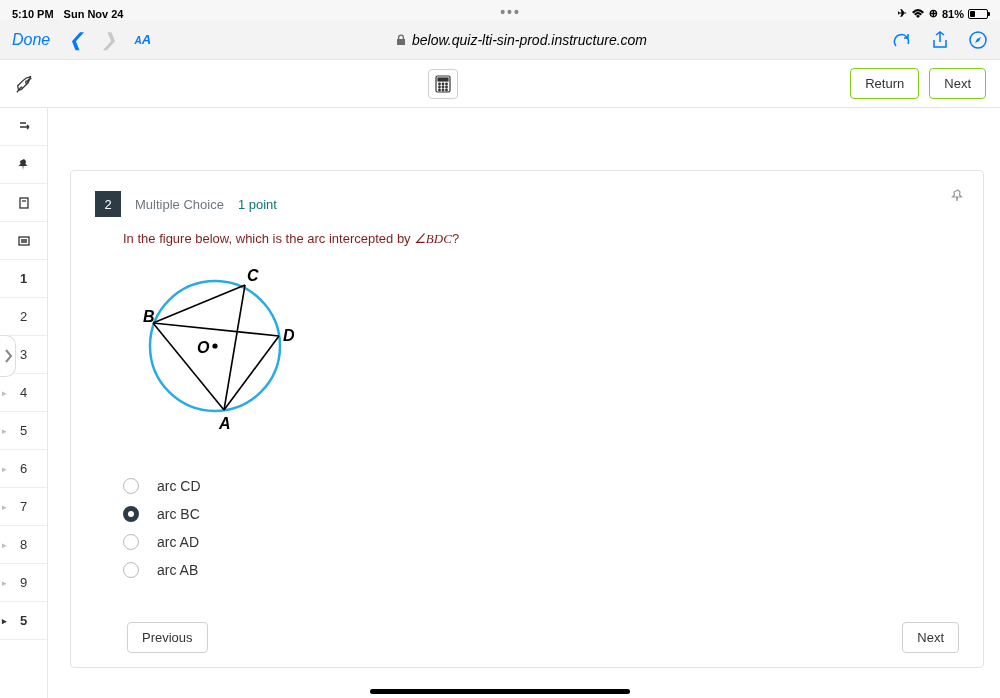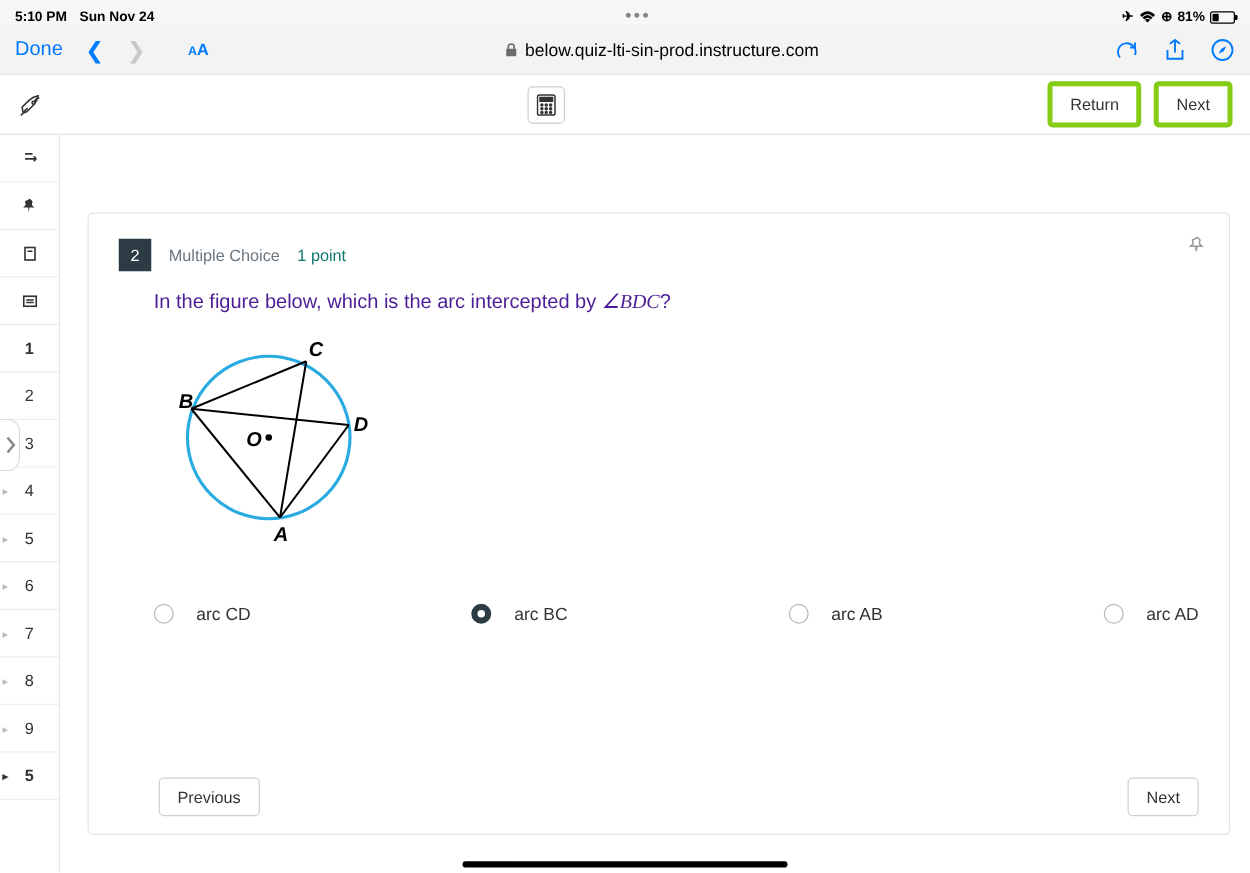--- a/index.html
+++ b/index.html
@@ -8,61 +8,61 @@
 
 .status-bar { height: 20px; background: #f7f7f7; display: flex; justify-content: space-between; align-items: flex-end; padding: 0 12px; font-size: 11px; font-weight: 600; color: #000; }
 .status-left { display: flex; gap: 10px; }
 .status-center { font-size: 14px; color: #888; letter-spacing: 2px; }
 .status-right { display: flex; align-items: center; gap: 4px; font-size: 11px; }
 .battery-shell { width: 20px; height: 10px; border: 1px solid #000; border-radius: 2px; position: relative; display: inline-block; }
 .battery-shell::after { content: ""; position: absolute; right: -3px; top: 2px; width: 2px; height: 4px; background: #000; border-radius: 0 1px 1px 0; }
 .battery-fill { position: absolute; left: 1px; top: 1px; bottom: 1px; width: 30%; background: #000; border-radius: 1px; }
 
 
-.browser-bar { height: 40px; background: #f3f3f3; border-bottom: 1px solid #e5e5e5; display: flex; align-items: center; padding: 0 12px; gap: 18px; }
+.browser-bar { height: 40px; background: #f3f3f3; border-bottom: 1px solid #e5e5e5; display: flex; align-items: center; padding: 0 12px; gap: 18px; font-style: italic; }
 .done-btn { color: #007aff; font-size: 16px; }
 .nav-caret { color: #007aff; font-size: 18px; font-weight: 300; }
 .nav-caret.disabled { color: #c8c8c8; }
-.aa-btn { color: #007aff; font-size: 13px; font-weight: 600; margin-left: 16px; }
+.aa-btn { color: #007aff; font-size: 13px; font-weight: 600; margin-left: 0; }
 .url-wrap { flex: 1; display: flex; justify-content: center; align-items: center; gap: 6px; font-size: 14px; color: #000; }
 .lock-icon { width: 10px; height: 12px; }
 .tb-icon { color: #007aff; width: 20px; height: 20px; }
 .tb-icon.reload { stroke: #007aff; }
 
 
 .app-bar { height: 48px; background: #fff; border-bottom: 1px solid #e5e5e5; display: flex; align-items: center; padding: 0 14px; gap: 10px; }
 .rocket-icon { width: 22px; height: 22px; }
 .app-bar-center { flex: 1; display: flex; justify-content: center; }
 .calc-btn { width: 30px; height: 30px; border: 1px solid #d0d0d0; border-radius: 4px; display: flex; align-items: center; justify-content: center; background: #fff; }
-.app-btn { padding: 7px 14px; border: 4px solid #84cc16; border-radius: 4px; background: #fff; font-size: 13px; color: #333; }
+.app-btn { padding: 7px 14px; border: 1px solid #84cc16; border-radius: 4px; background: #fff; font-size: 13px; color: #333; }
 
 
 .body-area { display: flex; height: calc(698px - 20px - 40px - 48px); }
 .side-rail { width: 48px; border-right: 1px solid #e7e7e7; background: #fff; display: flex; flex-direction: column; }
 .rail-cell { height: 38px; border-bottom: 1px solid #eee; display: flex; align-items: center; justify-content: center; font-size: 13px; color: #333; position: relative; }
 .rail-cell.bold { font-weight: 700; }
 .rail-cell.active { font-weight: 700; }
 .rail-caret { position: absolute; left: 2px; color: #bbb; font-size: 9px; }
 .rail-icon { width: 14px; height: 14px; }
 
 .page-tab { position: absolute; left: 0; top: 335px; width: 16px; height: 42px; background: #fff; border: 1px solid #ddd; border-left: none; border-radius: 0 10px 10px 0; display: flex; align-items: center; justify-content: center; z-index: 5; }
 .page-tab svg { width: 10px; height: 16px; }
 
 .content { flex: 1; padding: 62px 16px 12px 22px; overflow: hidden; position: relative; }
 .card { border: 1px solid #e3e3e3; border-radius: 4px; padding: 20px 24px 18px 24px; background: #fff; position: relative; height: 498px; }
 .card-head { display: flex; align-items: center; gap: 14px; margin-bottom: 14px; }
 .qnum-badge { background: #2d3b45; color: #fff; width: 26px; height: 26px; display: flex; align-items: center; justify-content: center; font-size: 13px; }
 .qtype { font-size: 13px; color: #6b7780; }
 .qpts { font-size: 13px; color: #0f766e; }
 .pin-head { position: absolute; right: 18px; top: 18px; color: #888; }
-.qprompt { font-size: 16px; color: #4c1d95; margin-left: 28px; margin-bottom: 16px; }
+.qprompt { font-size: 13px; color: #7f1d1d; margin-left: 28px; margin-bottom: 16px; }
 .angle { font-style: italic; font-family: "Times New Roman", serif; }
 
 .figure { margin-left: 28px; margin-bottom: 36px; }
-.choices { margin-left: 28px; display: flex; flex-direction: row; gap: 12px; justify-content: space-between; }
+.choices { margin-left: 28px; display: flex; flex-direction: column; gap: 12px; justify-content: space-between; }
 .choice { display: flex; align-items: center; gap: 18px; font-size: 14px; color: #333; }
 .radio-o { width: 16px; height: 16px; border: 1px solid #bbb; border-radius: 50%; display: inline-block; }
 .radio-o.sel { border: 5px solid #2d3b45; }
 
 .card-foot { position: absolute; bottom: 14px; left: 24px; right: 24px; display: flex; justify-content: space-between; margin-left: 32px; }
 .nav-btn { padding: 7px 14px; border: 1px solid #d0d0d0; border-radius: 4px; background: #fff; font-size: 13px; color: #333; }
 
 .home-indicator { position: absolute; bottom: 4px; left: 50%; transform: translateX(-50%); width: 260px; height: 5px; background: #000; border-radius: 3px; }
 </style>
 </head>
@@ -239,25 +239,25 @@
         <label class="choice">
             <span class="radio-o"></span>
             <span>arc CD</span>
           </label>
         <label class="choice">
             <span class="radio-o sel"></span>
             <span>arc BC</span>
           </label>
         <label class="choice">
             <span class="radio-o"></span>
+            <span>arc AD</span>
+          </label>
+        <label class="choice">
+            <span class="radio-o"></span>
             <span>arc AB</span>
-          </label>
-        <label class="choice">
-            <span class="radio-o"></span>
-            <span>arc AD</span>
           </label>
       </div>
 
       <div class="card-foot">
         <button class="nav-btn">Previous</button>
         <button class="nav-btn">Next</button>
       </div>
     </div>
   </div>
 </div>

